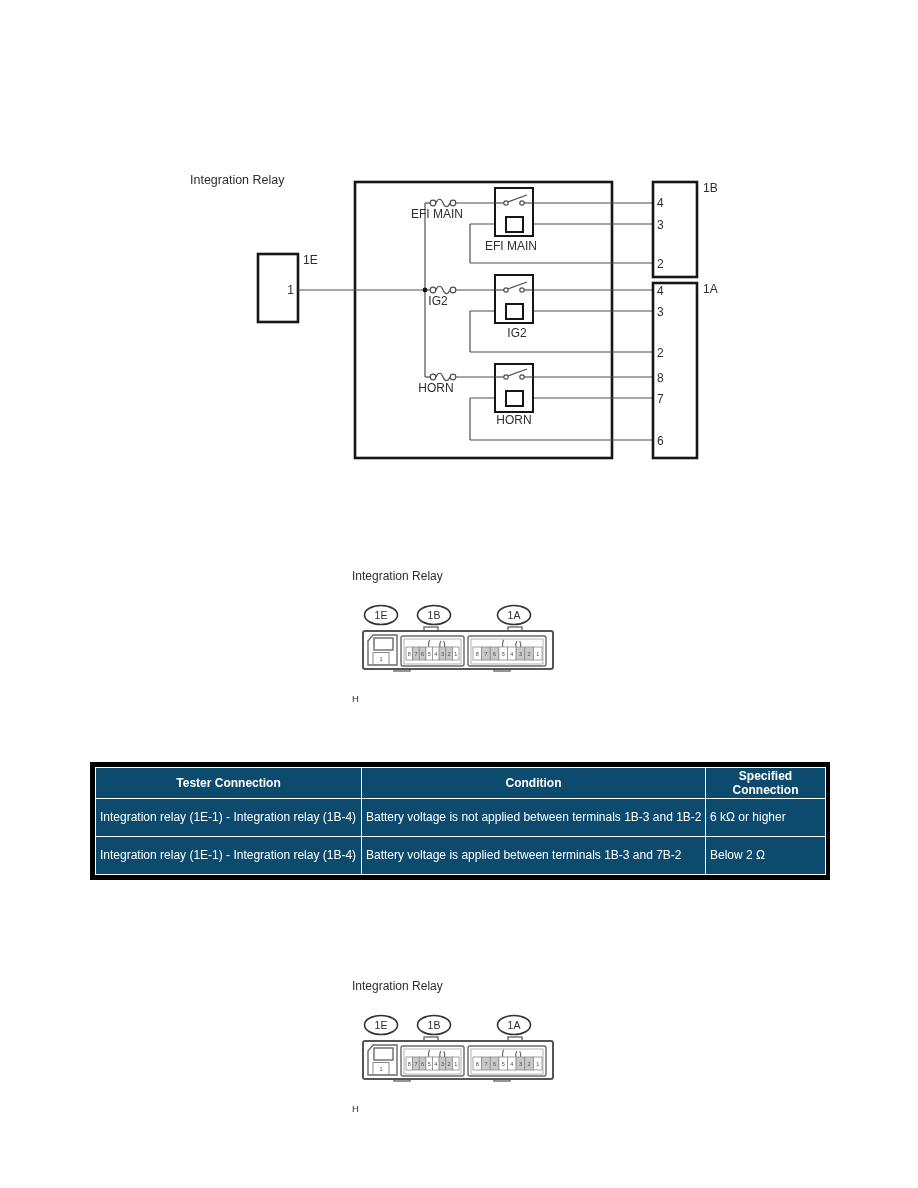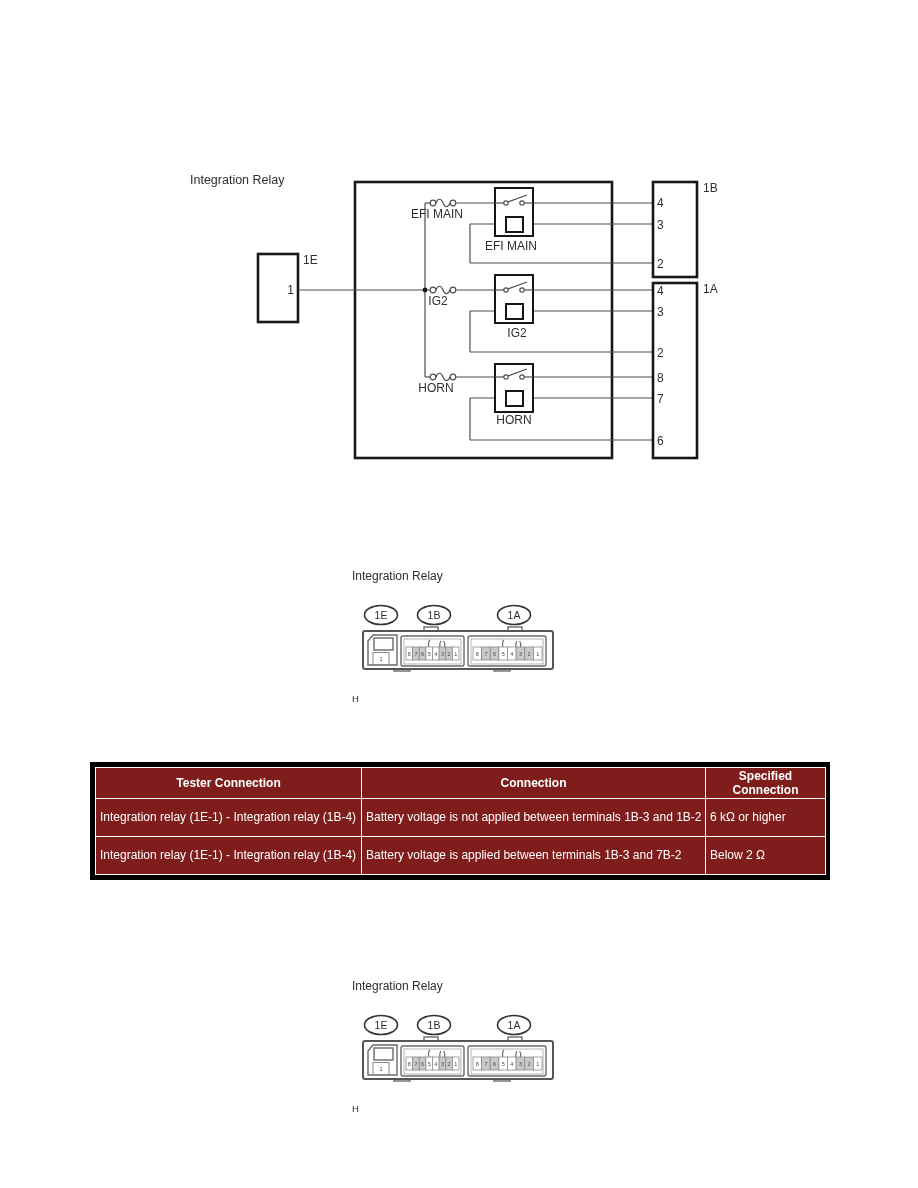--- a/index.html
+++ b/index.html
@@ -29,21 +29,21 @@
   .cinner{stroke:#ababab;stroke-width:0.9;fill:none;}
   .latch{stroke:#6a6a6a;stroke-width:1.2;fill:none;}
   .oval{stroke:#333333;stroke-width:1.6;fill:none;}
 
   
   .spec-table-wrap{
     position:absolute;left:90px;top:762px;width:730px;
     border:4px solid #000000;background:#000000;padding:1px;
   }
   .spec-table-wrap table{
-    width:100%;border-collapse:collapse;background:#7f1d1d;color:#ffffff;
+    width:100%;border-collapse:collapse;background:#0c4a6e;color:#ffffff;
     table-layout:fixed;
   }
   .spec-table-wrap th,.spec-table-wrap td{
     border:1px solid #ffffff;vertical-align:middle;
   }
   .spec-table-wrap th{
     font-size:12px;font-weight:bold;text-align:center;height:19px;padding:1px 2px;
   }
   .spec-table-wrap td{
     font-size:12px;text-align:left;height:33px;padding:2px 4px;line-height:1.3;
@@ -243,21 +243,21 @@
 <div class="spec-table-wrap">
   <table>
     <colgroup>
         <col style="width:266px">
         <col style="width:344px">
         <col style="width:120px">
       </colgroup>
     <thead>
       <tr>
         <th>Tester Connection</th>
-        <th>Connection</th>
+        <th>Condition</th>
         <th>Specified Connection</th>
       </tr>
     </thead>
     <tbody>
       <tr>
         <td>Integration relay (1E-1) - Integration relay (1B-4)</td>
         <td class="cond">Battery voltage is not applied between terminals 1B-3 and 1B-2</td>
         <td>6 kΩ or higher</td>
       </tr>
       <tr>

